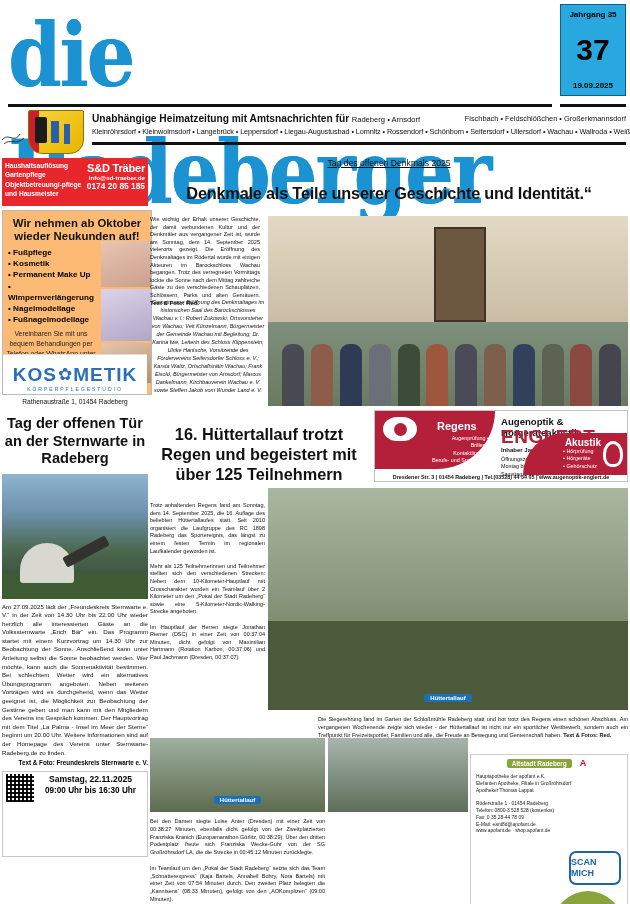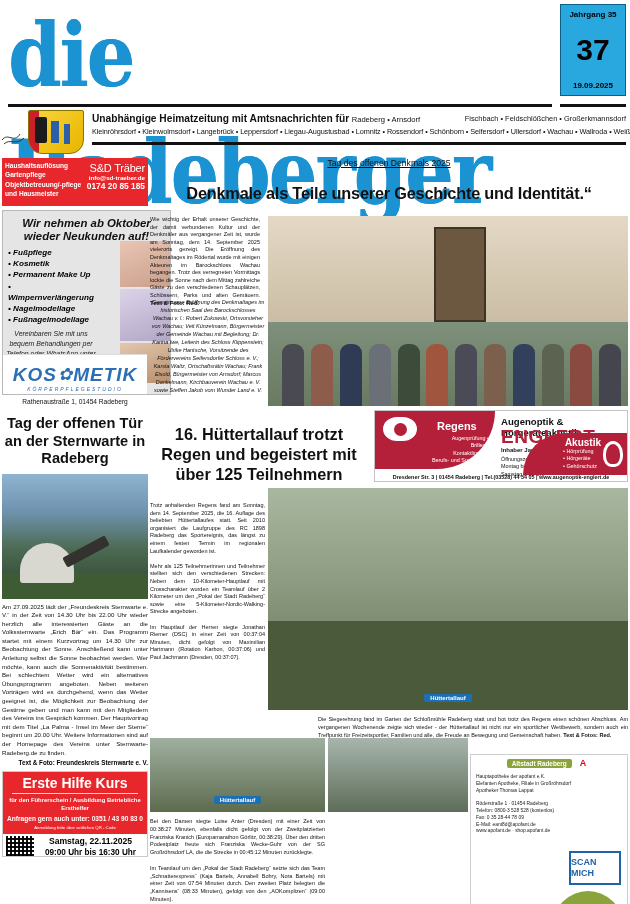--- a/index.html
+++ b/index.html
@@ -63,27 +63,27 @@
   
   .body-area { position:absolute; left:0; top:158px; width:630px; height:746px; }
   .col-left  { position:absolute; left:2px;  top:0; width:146px; }
 
   
   .ad-traeber {
     position:relative; width:146px; height:48px; background:#e8272c; color:#fff; overflow:hidden;
   }
   .traeber-left{ position:absolute; left:3px; top:3px; font-size:6.6px; font-weight:700; line-height:9.4px; color:#fff; }
   .traeber-right{ position:absolute; right:3px; top:4px; text-align:right; }
-  .traeber-name{ font-size:11px; font-weight:400; letter-spacing:-.2px;padding-left:33px; }
+  .traeber-name{ font-size:11px; font-weight:700; letter-spacing:-.2px;padding-left:33px; }
   .traeber-mail{ font-size:6.2px; font-weight:700; }
   .traeber-tel{ font-size:8.4px; font-weight:700; }
 
   .ad-kosmetik{
-    position:relative; width:169px; height:185px; margin-top:4px;
-    border:1px solid #b9b9b9; background:#e5e5e5; overflow:hidden;font-style:italic;
+    position:relative; width:150px; height:185px; margin-top:4px;
+    border:1px solid #b9b9b9; background:#fdba74; overflow:hidden;
   }
   .kos-head{ font-size:11.4px; font-weight:700; line-height:13px; text-align:center; padding:6px 4px 4px; color:#111;}
   .kos-list{ font-size:8.1px; font-weight:700; line-height:11.2px; padding-left:5px; width:92px; }
   .kos-list li{ list-style:none; }
   .kos-list li:before{ content:"• "; }
   .kos-body{ width:96px; font-size:6.9px; line-height:9.6px; text-align:center; padding:4px 2px 0; color:#222;}
   .kos-phone{ font-weight:700; font-size:7.8px; }
   .kos-photos{ position:absolute; right:0; top:30px; width:50px; bottom:42px; }
   .kos-photos div{ position:absolute; left:0; width:50px; }
   .kp1{ top:0; height:46px; background:linear-gradient(160deg,#e9c5b3,#caa08c);}
@@ -252,21 +252,21 @@
               border:2px solid #1f63a8; border-radius:50% 50% 45% 45%; }
   .apo-claim{ position:absolute; left:44px; top:3px; font-size:9px; font-weight:700; color:#1f63a8;}
   .apo-claim2{ position:absolute; left:60px; top:14px; font-size:4.6px; color:#c0392b; line-height:6.4px;}
   .apo-name{ text-align:center; font-size:11.6px; letter-spacing:1.4px; color:#1f63a8; font-weight:400; padding:4px 0 0;}
   .apo-badge{ display:flex; align-items:center; justify-content:center; gap:3px; margin-top:2px;}
   .apo-badge span{ font-size:6.4px; color:#fff; background:#8aa33b; padding:1px 5px; border-radius:2px; font-weight:700;}
   .apo-badge .a{ color:#e2001a; background:#fff; font-weight:700; font-size:9px;}
   .apo-info{ font-size:4.9px; line-height:6.8px; padding:5px 5px 0; color:#222;}
   .apo-scan{
     position:absolute; right:6px; top:96px; width:52px; height:34px; border:2px solid #1f63a8;
-    border-radius:0; display:flex; flex-direction:column; align-items:center; justify-content:center;
+    border-radius:7px; display:flex; flex-direction:column; align-items:center; justify-content:center;
     color:#1f63a8; font-weight:700; font-size:9px; line-height:11px;
   }
   .apo-circle{
     position:absolute; right:4px; top:136px; width:70px; height:70px; border-radius:50%;
     background:#8aa33b; color:#fff; font-size:5px; line-height:7px; text-align:center;
     display:flex; align-items:center; justify-content:center; padding:8px;
   }
 </style>
 </head>
 <body>
@@ -354,27 +354,20 @@
       </div>
 
       <div class="txt-sternwarte">Am 27.09.2025 lädt der „Freundeskreis Sternwarte e. V.“ in der Zeit von 14.30 Uhr bis 22.00 Uhr wieder herzlich alle interessierten Gäste an die Volkssternwarte „Erich Bär“ ein. Das Programm startet mit einem Kurzvortrag um 14.30 Uhr zur Beobachtung der Sonne. Anschließend kann unter Anleitung selbst die Sonne beobachtet werden. Wer möchte, kann auch die Sonnenaktivität bestimmen. Bei schlechtem Wetter wird ein alternatives Übungsprogramm angeboten. Neben weiteren Vorträgen wird es durchgehend, wenn das Wetter geeignet ist, die Möglichkeit zur Beobachtung der Gestirne geben und man kann mit den Mitgliedern des Vereins ins Gespräch kommen. Der Hauptvortrag mit dem Titel „La Palma - Insel im Meer der Sterne“ beginnt um 20.00 Uhr. Weitere Informationen sind auf der Homepage des Vereins unter Sternwarte-Radeberg.de zu finden.</div>
       <div class="credit-r">Text &amp; Foto: Freundeskreis Sternwarte e. V.</div>
 
       <div class="ad-erstehilfe">
         <svg class="cross-mini" viewBox="0 0 9 9">
           <rect x="3.2" y="0" width="2.6" height="9" fill="#e8272c"></rect>
           <rect x="0" y="3.2" width="9" height="2.6" fill="#e8272c"></rect>
         </svg>
-        <div class="eh-top">
-          <div class="eh-title">Erste Hilfe Kurs</div>
-          <div class="eh-sep"></div>
-          <div class="eh-s1">für den Führerschein / Ausbildung Betriebliche Ersthelfer</div>
-          <div class="eh-s2">Anfragen gern auch unter: 0351 / 43 90 83 0</div>
-          <div class="eh-s3">Anmeldung bitte über seitlichen QR - Code</div>
-        </div>
         <div class="eh-bot">
           <div class="qr"></div>
           <div class="eh-right">
             <div class="eh-date">Samstag, 22.11.2025</div>
             <div class="eh-time">09:00 Uhr bis 16:30 Uhr</div>
 
           </div>
         </div>
       </div>
     </div>

